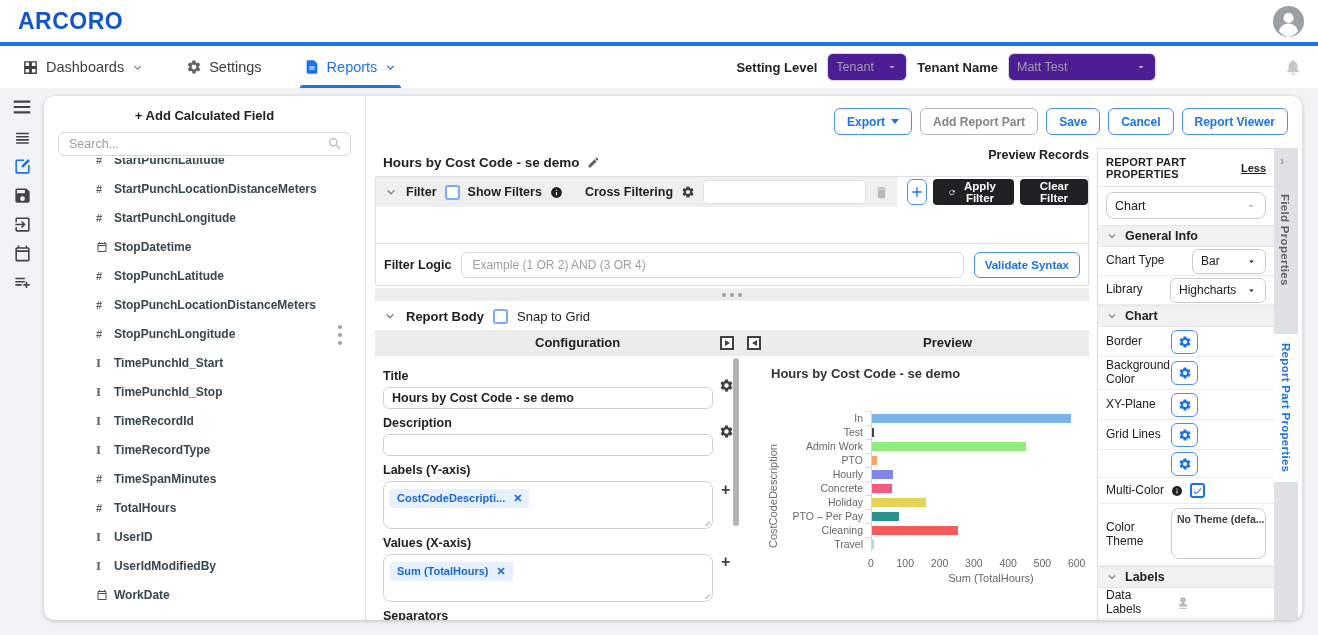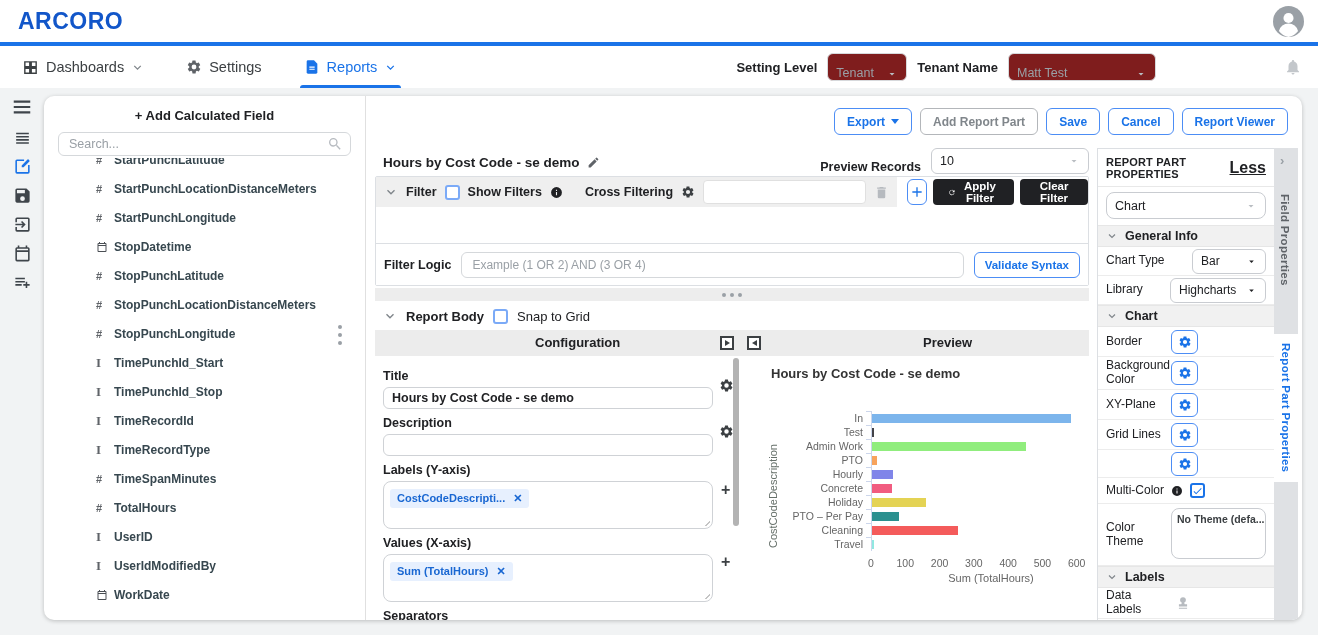--- a/index.html
+++ b/index.html
@@ -16,21 +16,21 @@
 
   
   .navbar { position:absolute; left:0; top:46px; width:100%; height:42px; background:#fff; display:flex; align-items:center; padding-left:10px; }
   .nav-item { position:relative; height:100%; display:flex; align-items:center; gap:7px; padding:0 12px; font-size:14.5px; font-weight:500; color:#3c4043; cursor:pointer; }
   .nav-item.active { color:var(--accent); }
   .nav-item.active .underline { position:absolute; left:8px; right:8px; bottom:0; height:3px; background:var(--accent); border-radius:3px 3px 0 0; }
   .nav-item + .nav-item { margin-left:18px; }
   .nav-right { margin-left:auto; display:flex; align-items:center; gap:10px; padding-right:16px; }
   .nav-lbl { font-size:13px; font-weight:700; color:#202124; }
   .sel { display:flex; align-items:center; justify-content:space-between; border:1px solid #c9ccd1; border-radius:6px; background:#fff; font-size:12.5px; color:#202124; padding:0 8px; height:28px; }
-  .sel.disabled { background:#7f1d1d; border-color:#d7d9dc; color:#9aa0a6;align-items:flex-end; }
+  .sel.disabled { background:#4c1d95; border-color:#d7d9dc; color:#9aa0a6; }
   .bell { margin-left:118px; }
 
   
   .workspace { position:absolute; left:0; top:88px; width:100%; height:617px; background:#f1f3f4; }
   .rail { position:absolute; left:0; top:8px; width:44px; display:flex; flex-direction:column; align-items:center; gap:10px; }
   .rail .ric { width:22px; height:22px; color:#3f454b; cursor:pointer; }
   .rail .ric.active { color:var(--accent); }
   .card { position:absolute; left:44px; top:8px; width:1258px; height:524px; background:#fff; border-radius:10px; box-shadow:0 1px 4px rgba(0,0,0,.22); overflow:hidden; }
 
   
@@ -122,21 +122,21 @@
   .crow::before { content:""; position:absolute; left:-5px; top:0; width:5px; height:1px; background:#ccd6eb; }
   .cbar { position:absolute; left:0; top:2.5px; height:9px; min-width:2px; }
   .x-axis { position:relative; margin-left:100px; height:15px; margin-top:4px; }
   .xtick { position:absolute; top:2px; transform:translateX(-50%); font-size:10.5px; color:#666; }
   .x-title { margin-left:100px; width:240px; text-align:center; font-size:11px; color:#666; margin-top:2px; }
 
   
   .props { position:absolute; left:1053px; top:52px; width:177px; bottom:0; border-left:1px solid #dcdfe3; border-top:1px solid #dcdfe3; background:#fff; }
   .props-head { display:flex; align-items:center; justify-content:space-between; padding:7px 8px 6px; border-bottom:1px solid #e8e8e8; }
   .props-head .t { font-size:11px; font-weight:800; letter-spacing:.2px; }
-  .props-head .less { font-size:16px; font-weight:700; text-decoration:underline; cursor:pointer;padding-left:35px; }
+  .props-head .less { font-size:11px; font-weight:700; text-decoration:underline; cursor:pointer;padding-left:35px; }
   .part-sel { margin:5px 8px 6px; height:27px; border-radius:8px; }
   .sect { display:flex; align-items:center; gap:7px; height:22px; background:#f1f1f1; padding-left:8px; font-size:12.5px; font-weight:700; border-top:1px solid #e6e6e6; border-bottom:1px solid #e6e6e6; }
   .prow { position:relative; display:flex; align-items:center; border-bottom:1px solid #ececec; padding-left:8px; }
   .prow .pl { font-size:12px; color:#202124; width:64px; line-height:1.15; }
   .gearbtn { position:absolute; left:73px; width:27px; height:24px; border:1.5px solid #4c8df5; border-radius:6px; background:#fff; color:var(--accent); display:flex; align-items:center; justify-content:center; cursor:pointer; }
   .mini-sel { position:absolute; right:8px; height:25px; border-radius:6px; font-size:12px; }
   .mini-sel .bk { color:#202124; }
   .themebox { position:absolute; left:73px; right:8px; top:4px; bottom:6px; border:1px solid #c9ccd1; border-radius:8px; padding:4px 5px; font-size:10.5px; font-weight:700; color:#3c4043; overflow:hidden; white-space:nowrap; }
   .stamp { position:absolute; left:78px; color:#b7bbc0; }
   .info-ic { color:#202124; }
@@ -409,26 +409,20 @@
       </div>
 
       <div class="maincol">
         <div class="titlerow">
           <span class="rpt-title">Hours by Cost Code - se demo</span>
           <svg class="ic pencil" width="13" height="13">
               <use href="#i-pencil"></use>
             </svg>
           <div class="pr-wrap">
             <span class="pr-lbl">Preview Records</span>
-            <div class="sel pr-sel">
-              <span>10</span>
-              <svg class="ic" width="12" height="12" style="color:#b9bdc2">
-                  <use href="#i-caret"></use>
-                </svg>
-            </div>
           </div>
         </div>
 
         <div class="filterbox">
           <div class="fheader">
             <div class="fheader-gray">
               <svg class="ic chev" width="14" height="14">
                   <use href="#i-chev"></use>
                 </svg>
               <span class="flabel">Filter</span>

